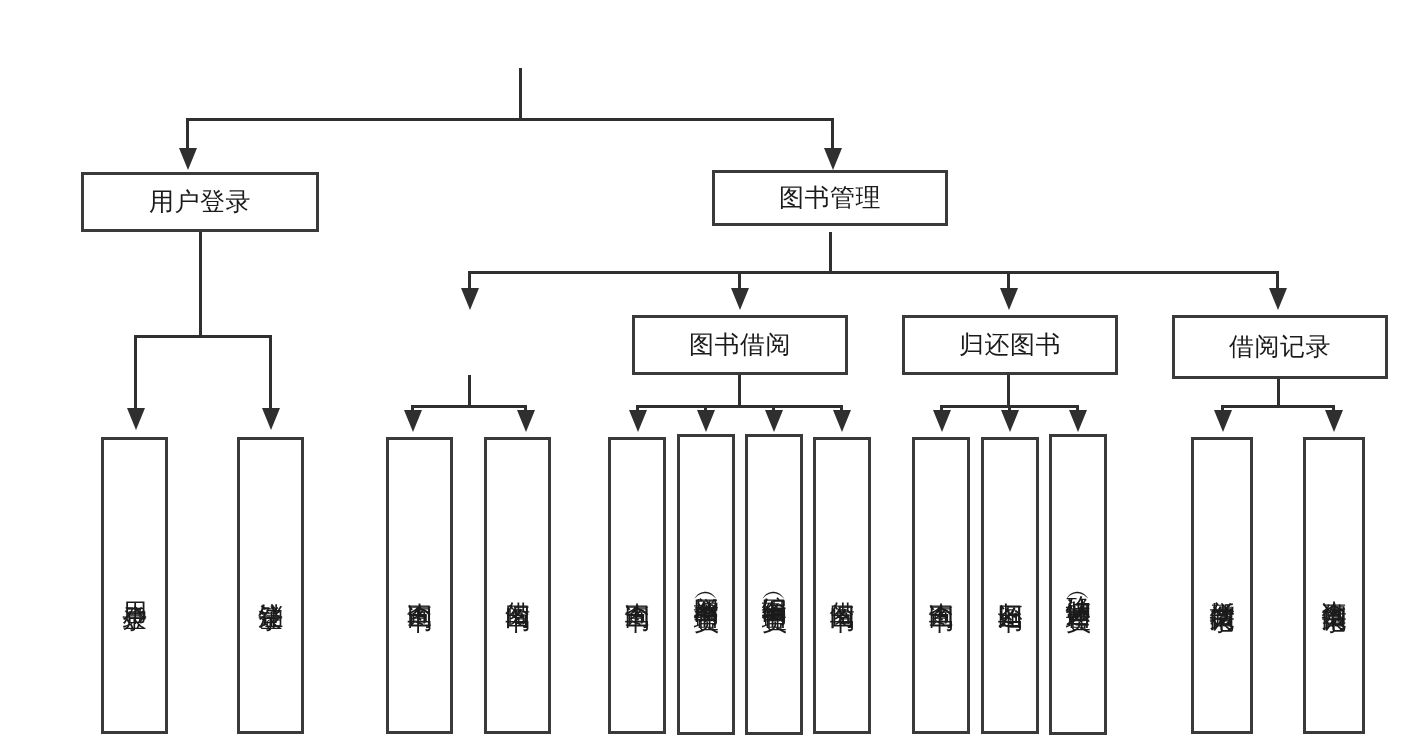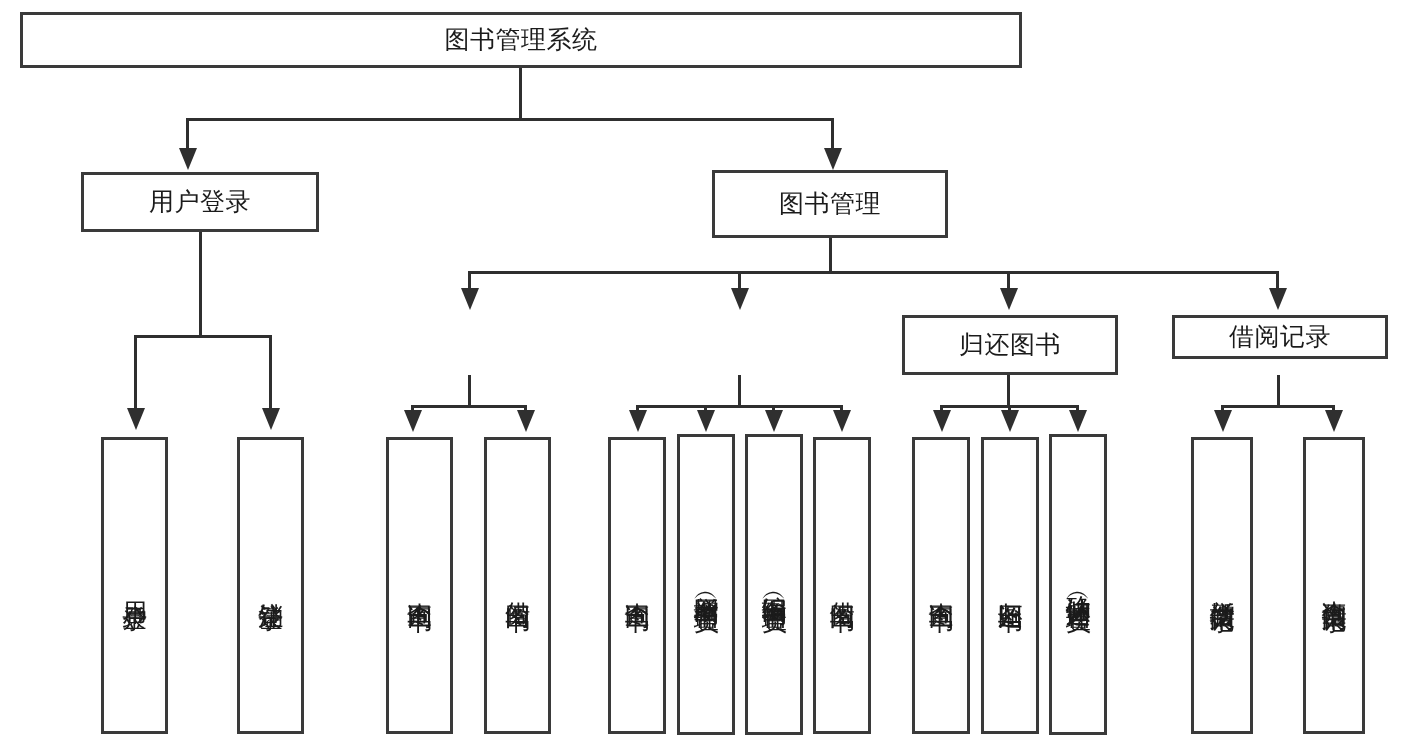--- a/index.html
+++ b/index.html
@@ -81,38 +81,35 @@
     white-space: nowrap;
     z-index: 5;
     font-family: "DejaVu Sans", "Liberation Sans", sans-serif;
   }
 </style>
 </head>
 <body>
 
 <div id="canvas">
 
-  <div class="node horiz" style="left:20px; top:12px; width:1002px; height:56px;">
-    <span class="label">图书管理系统</span>
-  </div>
 
   <div class="edge v" style="left:519px; top:68px; height:50px;"></div>
 
   <div class="edge h" style="left:186px; top:118px; width:648px;"></div>
 
   <div class="edge v" style="left:186px; top:118px; height:34px;"></div>
   <div class="arrow" style="left:179px; top:148px;"></div>
   <div class="edge v" style="left:831px; top:118px; height:34px;"></div>
   <div class="arrow" style="left:824px; top:148px;"></div>
 
   <div class="node horiz" style="left:81px; top:172px; width:238px; height:60px;">
     <span class="label">用户登录</span>
   </div>
 
-  <div class="node horiz" style="left:712px; top:170px; width:236px; height:68px;">
+  <div class="node horiz" style="left:712px; top:170px; width:236px; height:56px;">
     <span class="label">图书管理</span>
   </div>
 
   <div class="edge v" style="left:199px; top:232px; height:103px;"></div>
   <div class="edge h" style="left:134px; top:335px; width:137px;"></div>
   <div class="edge v" style="left:134px; top:335px; height:76px;"></div>
   <div class="arrow" style="left:127px; top:408px;"></div>
   <div class="edge v" style="left:269px; top:335px; height:76px;"></div>
   <div class="arrow" style="left:262px; top:408px;"></div>
 
@@ -121,24 +118,27 @@
 
   <div class="edge v" style="left:468px; top:271px; height:20px;"></div>
   <div class="arrow" style="left:461px; top:288px;"></div>
   <div class="edge v" style="left:738px; top:271px; height:20px;"></div>
   <div class="arrow" style="left:731px; top:288px;"></div>
   <div class="edge v" style="left:1007px; top:271px; height:20px;"></div>
   <div class="arrow" style="left:1000px; top:288px;"></div>
   <div class="edge v" style="left:1276px; top:271px; height:20px;"></div>
   <div class="arrow" style="left:1269px; top:288px;"></div>
 
+  <div class="node horiz" style="left:632px; top:315px; width:216px; height:60px;">
+    <span class="label">图书借阅</span>
+  </div>
   <div class="node horiz" style="left:902px; top:315px; width:216px; height:60px;">
     <span class="label">归还图书</span>
   </div>
-  <div class="node horiz" style="left:1172px; top:315px; width:216px; height:44px;">
+  <div class="node horiz" style="left:1172px; top:315px; width:216px; height:64px;">
     <span class="label">借阅记录</span>
   </div>
 
   <div class="edge v" style="left:468px; top:375px; height:33px;"></div>
   <div class="edge h" style="left:411px; top:405px; width:116px;"></div>
   <div class="edge v" style="left:411px; top:405px; height:14px;"></div>
   <div class="arrow" style="left:404px; top:410px;"></div>
   <div class="edge v" style="left:524px; top:405px; height:14px;"></div>
   <div class="arrow" style="left:517px; top:410px;"></div>
 

